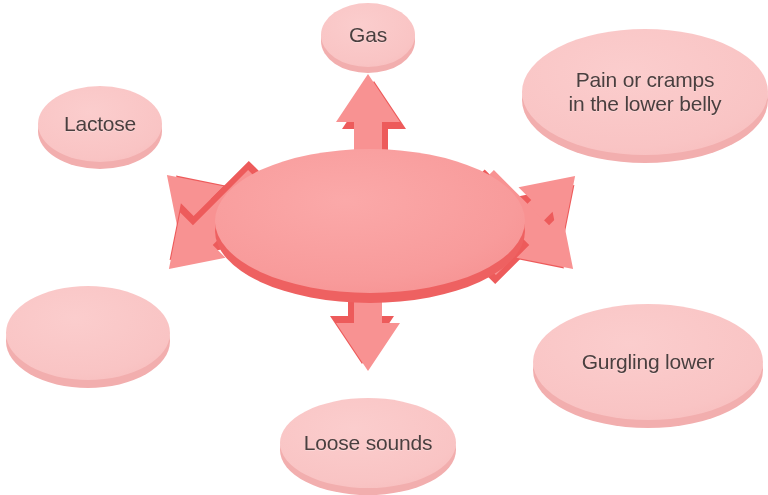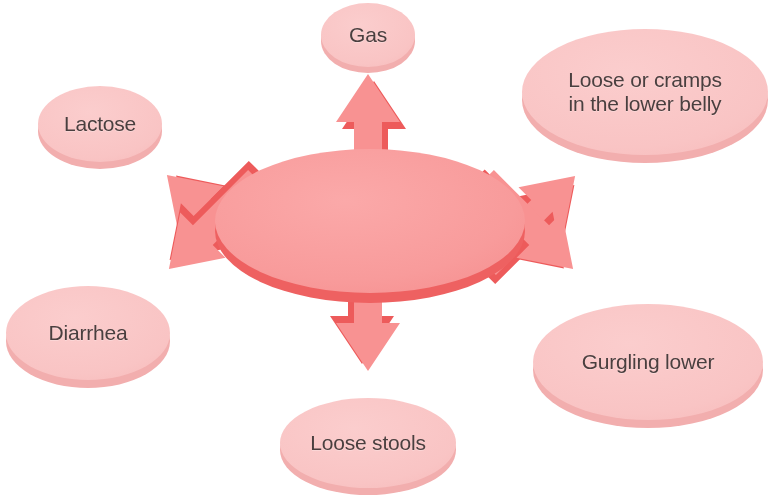--- a/index.html
+++ b/index.html
@@ -155,24 +155,23 @@
 
     <g>
       <ellipse cx="370" cy="231" rx="155" ry="72" fill="#EE6161"></ellipse>
       <ellipse cx="370" cy="221" rx="155" ry="72" fill="url(#centerGrad)"></ellipse>
     </g>
   </svg>
 
 
   <div class="node-label outer-label" style="left:321px; top:3px; width:94px; height:64px;">Gas</div>
 
-  <div class="node-label outer-label" style="left:530px; top:37px; width:230px; height:110px;">Loose or cramps
+  <div class="node-label outer-label" style="left:530px; top:37px; width:230px; height:110px;">Pain or cramps
 in the lower belly</div>
 
   <div class="node-label outer-label" style="left:38px; top:92px; width:124px; height:64px;">Lactose</div>
 
-  <div class="node-label outer-label" style="left:6px; top:301px; width:164px; height:64px;">Diarrhea</div>
 
-  <div class="node-label outer-label" style="left:280px; top:411px; width:176px; height:64px;">Loose stools</div>
+  <div class="node-label outer-label" style="left:280px; top:411px; width:176px; height:64px;">Loose sounds</div>
 
   <div class="node-label outer-label" style="left:533px; top:330px; width:230px; height:64px;">Gurgling lower</div>
 
 </div>
 
 </body></html>

